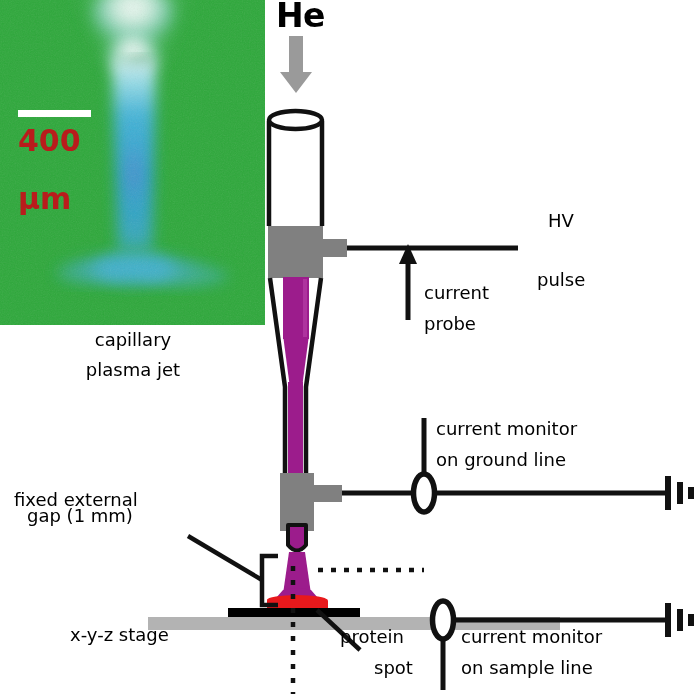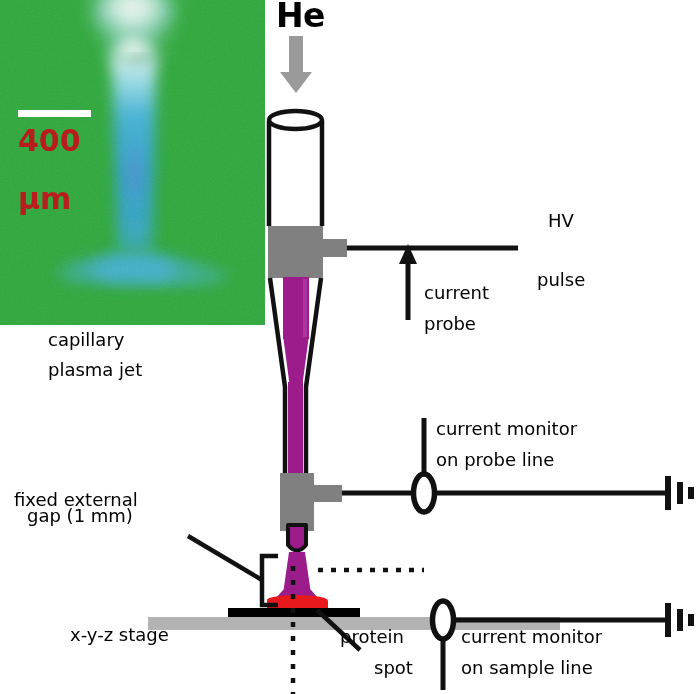--- a/index.html
+++ b/index.html
@@ -37,21 +37,21 @@
     font-weight: normal;
   }
   .lbl-inset {
     position: absolute;
     color: #b91c1c;
     font-family: "DejaVu Sans", "Liberation Sans", sans-serif;
     font-size: 30px;
     font-weight: bold;
     white-space: pre;
   }
-  .ctr { }
+  .ctr { text-align: center; }
 </style>
 </head>
 <body>
 
 <div id="figure">
 
   <svg width="700" height="694" viewBox="0 0 700 694">
     <defs>
 
       <linearGradient id="jetVert" x1="0" y1="0" x2="0" y2="1">
@@ -248,21 +248,21 @@
 
   <div class="lbl lbl-he" style="left:276px; top:-2px;">He</div>
 
   <div class="lbl lbl-main" style="left:548px; top:211px;">HV</div>
   <div class="lbl lbl-main" style="left:537px; top:242px;margin-top:28px;">pulse</div>
 
   <div class="lbl lbl-main" style="left:424px; top:283px;">current</div>
   <div class="lbl lbl-main" style="left:424px; top:314px;">probe</div>
 
   <div class="lbl lbl-main" style="left:436px; top:419px;">current monitor</div>
-  <div class="lbl lbl-main" style="left:436px; top:450px;">on probe line</div>
+  <div class="lbl lbl-main" style="left:436px; top:450px;">on ground line</div>
 
   <div class="lbl lbl-main" style="left:14px; top:490px;">fixed external</div>
   <div class="lbl lbl-main" style="left:27px; top:506px;">gap (1 mm)</div>
 
   <div class="lbl lbl-main" style="left:340px; top:627px;">protein</div>
 
   <div class="lbl lbl-main" style="left:70px; top:625px;">x-y-z stage</div>
   <div class="lbl lbl-main" style="left:366px; top:658px;margin-left:8px;">spot</div>
 
   <div class="lbl lbl-main" style="left:461px; top:627px;">current monitor</div>

